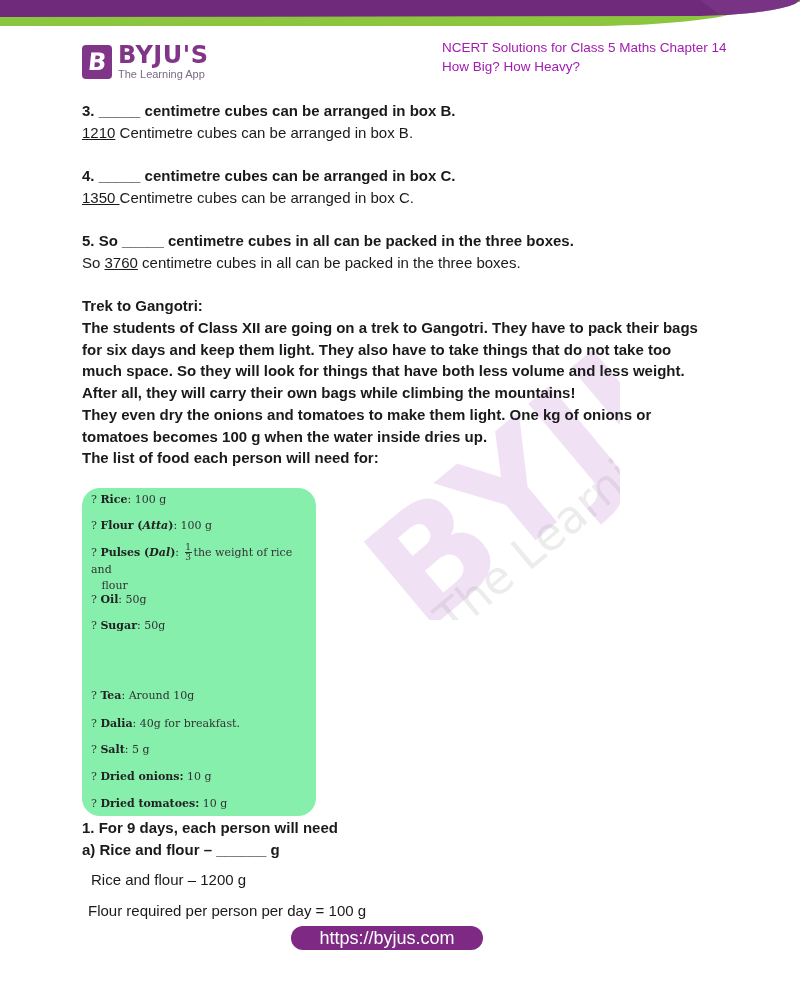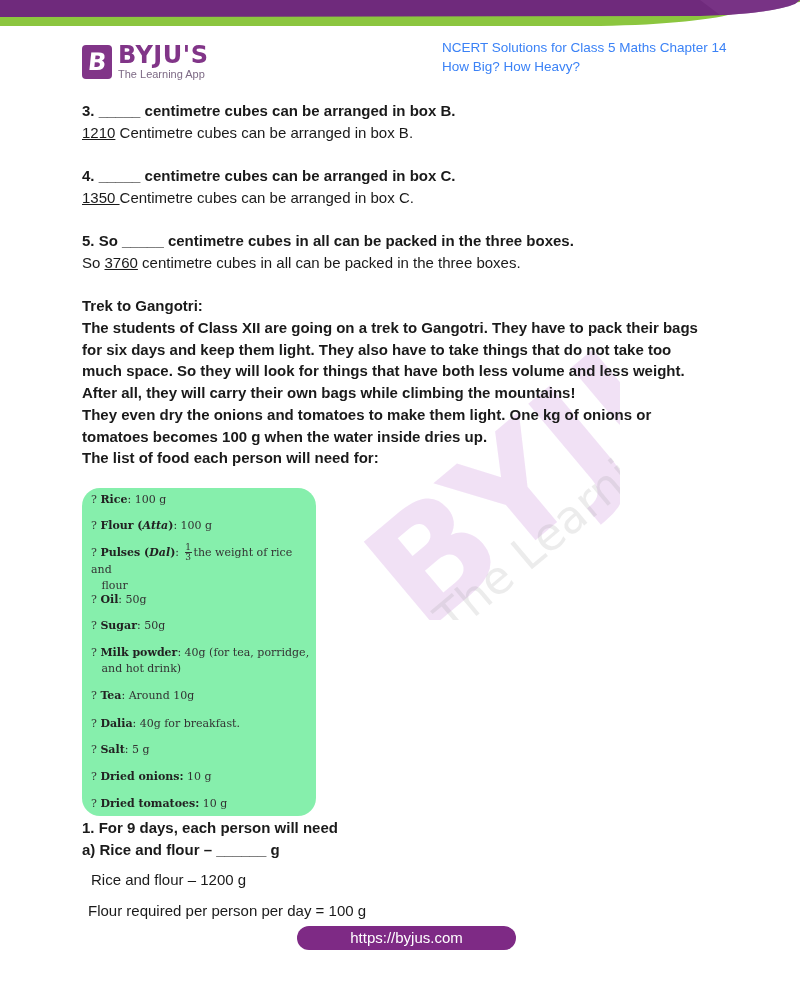--- a/index.html
+++ b/index.html
@@ -11,41 +11,41 @@
   .header-logo { position: absolute; left: 82px; top: 43px; display: flex; align-items: center; }
   .logo-box {
     width: 30px; height: 34px; background: #813588; border-radius: 4px; position: relative;
     display: flex; align-items: center; justify-content: center; margin-right: 6px;
   }
   .logo-box span { color: #ffffff; font-weight: bold; font-size: 24px; font-family: "DejaVu Sans", sans-serif; transform: skewX(-6deg); }
   .logo-text { display: flex; flex-direction: column; line-height: 1; }
   .logo-brand { color: #813588; font-weight: bold; font-size: 24px; letter-spacing: 0.5px; font-family: "DejaVu Sans", sans-serif; }
   .logo-tag { color: #7d6a85; font-size: 11px; margin-top: 2px; }
   .header-title {
-    position: absolute; left: 442px; top: 38px; font-size: 13.5px; line-height: 19px; color: #3b82f6;
+    position: absolute; left: 442px; top: 38px; font-size: 13.5px; line-height: 19px; color: #a21caf;
   }
   .content { position: absolute; left: 82px; top: 100px; width: 640px; font-size: 15px; line-height: 21.7px; }
   .content p { margin: 0; }
   .b { font-weight: bold; }
   .gap { height: 21.7px; }
   .u { text-decoration: underline; }
   .watermark { position: absolute; left: 300px; top: 300px; width: 320px; height: 320px; pointer-events: none; }
   .food-box {
     position: absolute; left: 82px; top: 488px; width: 234px; height: 328px;
     background: #86efac; border-radius: 18px;
     font-family: "DejaVu Serif", "Liberation Serif", serif; font-size: 11px; color: #333;
   }
   .food-item { position: absolute; left: 9px; width: 220px; line-height: 16px; }
   .food-item .name { font-weight: bold; color: #222; }
   .frac { display: inline-flex; flex-direction: column; align-items: center; vertical-align: middle; font-size: 9px; line-height: 9px; margin: 0 2px; }
   .frac .line { border-top: 1px solid #333; width: 7px; }
   .lower { position: absolute; left: 82px; top: 817px; font-size: 15px; line-height: 21.7px; }
   .footer-pill {
-    position: absolute; left: 291px; top: 926px; width: 219px; height: 24px; border-radius: 12px;
-    background: #7e2a85; color: #ffffff; font-size: 15px; text-align: center; line-height: 24px; margin-left: 6px;
+    position: absolute; left: 291px; top: 926px; width: 192px; height: 24px; border-radius: 12px;
+    background: #7e2a85; color: #ffffff; font-size: 18px; text-align: center; line-height: 24px;
   }
 </style>
 </head>
 <body>
 
 <svg class="top-band" viewBox="0 0 800 28" preserveAspectRatio="none">
   <path d="M0,0 L800,0 L800,2 Q760,6 740,12 Q700,24 600,26 L0,26 Z" fill="#8cc63f"></path>
   <path d="M0,0 L800,0 L795,4 Q770,14 700,16 L0,17 Z" fill="#6f2a7c"></path>
   <path d="M700,0 L800,0 L790,6 Q760,14 720,15 Z" fill="#7f3b8c" opacity="0.6"></path>
 </svg>
@@ -109,24 +109,20 @@
         <span>3</span>
       </span><span>the weight of rice and</span><br>
     &nbsp;&nbsp;&nbsp;<span>flour</span>
   </div>
   <div class="food-item" style="top:104px">
     <span>?</span> <span class="name">Oil</span><span>: 50g</span>
   </div>
   <div class="food-item" style="top:130px">
     <span>?</span> <span class="name">Sugar</span><span>: 50g</span>
   </div>
-  <div class="food-item" style="top:157px">
-    <span>?</span> <span class="name">Milk powder</span><span>: 40g (for tea, porridge,</span><br>
-    &nbsp;&nbsp;&nbsp;<span>and hot drink)</span>
-  </div>
   <div class="food-item" style="top:200px">
     <span>?</span> <span class="name">Tea</span><span>: Around 10g</span>
   </div>
   <div class="food-item" style="top:228px">
     <span>?</span> <span class="name">Dalia</span><span>: 40g for breakfast.</span>
   </div>
   <div class="food-item" style="top:254px">
     <span>?</span> <span class="name">Salt</span><span>: 5 g</span>
   </div>
   <div class="food-item" style="top:281px">

